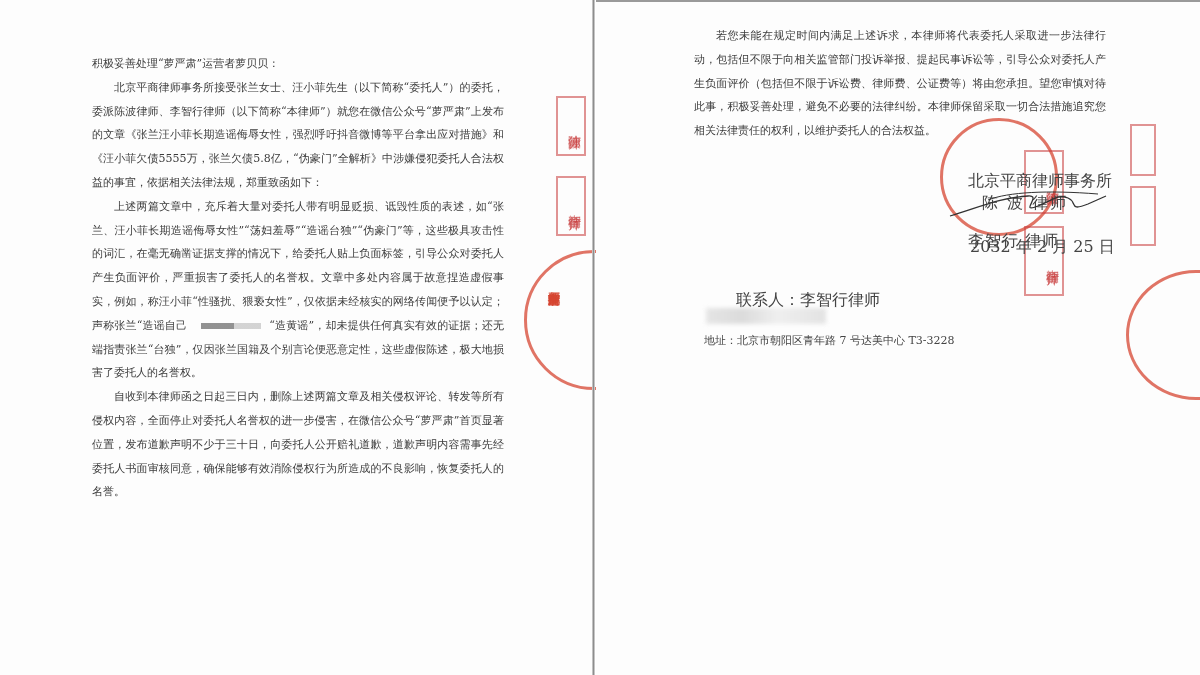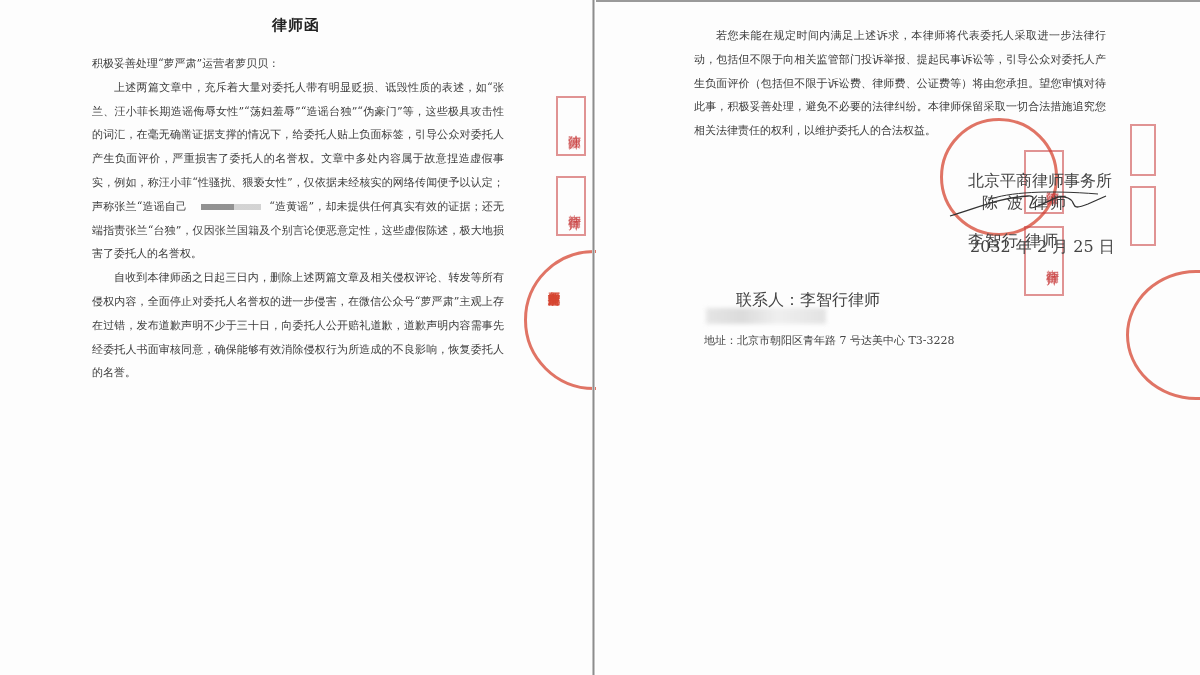--- a/index.html
+++ b/index.html
@@ -44,25 +44,25 @@
     color:rgba(214,70,50,.75); font-size:12px; font-weight:bold; box-sizing:border-box; }
   .seal-sq { position:absolute; border:2px solid rgba(200,60,60,.55); color:rgba(200,60,60,.6);
     font-size:13px; line-height:16px; text-align:center; box-sizing:border-box; padding:2px;
     writing-mode:vertical-rl; letter-spacing:1px; }
   .signature { position:absolute; left:948px; top:186px; width:160px; height:40px; }
 </style>
 </head>
 <body>
 
 <div class="page" id="page-left">
-  <div class="title">律师函</div>
   <div class="text" id="left-body">
     <p class="p">积极妥善处理“萝严肃”运营者萝贝贝：</p>
+    <p class="p indent">北京平商律师事务所接受张兰女士、汪小菲先生（以下简称“委托人”）的委托，委派陈波律师、李智行律师（以下简称“本律师”）就您在微信公众号“萝严肃”上发布的文章《张兰汪小菲长期造谣侮辱女性，强烈呼吁抖音微博等平台拿出应对措施》和《汪小菲欠债5555万，张兰欠债5.8亿，“伪豪门”全解析》中涉嫌侵犯委托人合法权益的事宜，依据相关法律法规，郑重致函如下：</p>
     <p class="p indent"><span>上述两篇文章中，充斥着大量对委托人带有明显贬损、诋毁性质的表述，如“张兰、汪小菲长期造谣侮辱女性”“荡妇羞辱”“造谣台独”“伪豪门”等，这些极具攻击性的词汇，在毫无确凿证据支撑的情况下，给委托人贴上负面标签，引导公众对委托人产生负面评价，严重损害了委托人的名誉权。文章中多处内容属于故意捏造虚假事实，例如，称汪小菲“性骚扰、猥亵女性”，仅依据未经核实的网络传闻便予以认定；声称张兰“造谣自己</span><span class="blur"></span><span>“造黄谣”，却未提供任何真实有效的证据；还无端指责张兰“台独”，仅因张兰国籍及个别言论便恶意定性，这些虚假陈述，极大地损害了委托人的名誉权。</span></p>
-    <p class="p indent">自收到本律师函之日起三日内，删除上述两篇文章及相关侵权评论、转发等所有侵权内容，全面停止对委托人名誉权的进一步侵害，在微信公众号“萝严肃”主观上存在过错，发布道歉声明不少于三十日，向委托人公开赔礼道歉，道歉声明内容需事先经委托人书面审核同意，确保能够有效消除侵权行为所造成的不良影响，恢复委托人的名誉。</p>
+    <p class="p indent">自收到本律师函之日起三日内，删除上述两篇文章及相关侵权评论、转发等所有侵权内容，全面停止对委托人名誉权的进一步侵害，在微信公众号“萝严肃”首页显著位置，发布道歉声明不少于三十日，向委托人公开赔礼道歉，道歉声明内容需事先经委托人书面审核同意，确保能够有效消除侵权行为所造成的不良影响，恢复委托人的名誉。</p>
   </div>
 
   <div class="seal-sq" style="left:556px;top:96px;width:30px;height:60px;">陈波律师</div>
   <div class="seal-sq" style="left:556px;top:176px;width:30px;height:60px;">李智行律师</div>
   <div class="seal-round" style="left:524px;top:250px;width:140px;height:140px;clip-path:inset(0 68px 0 0);padding:30px 0 0 18px;"><span style="writing-mode:vertical-rl;display:inline-block;height:80px;">北京平商律师事务所</span></div>
 </div>
 
 <div class="divider"></div>
 
 <div class="page" id="page-right"></div>

